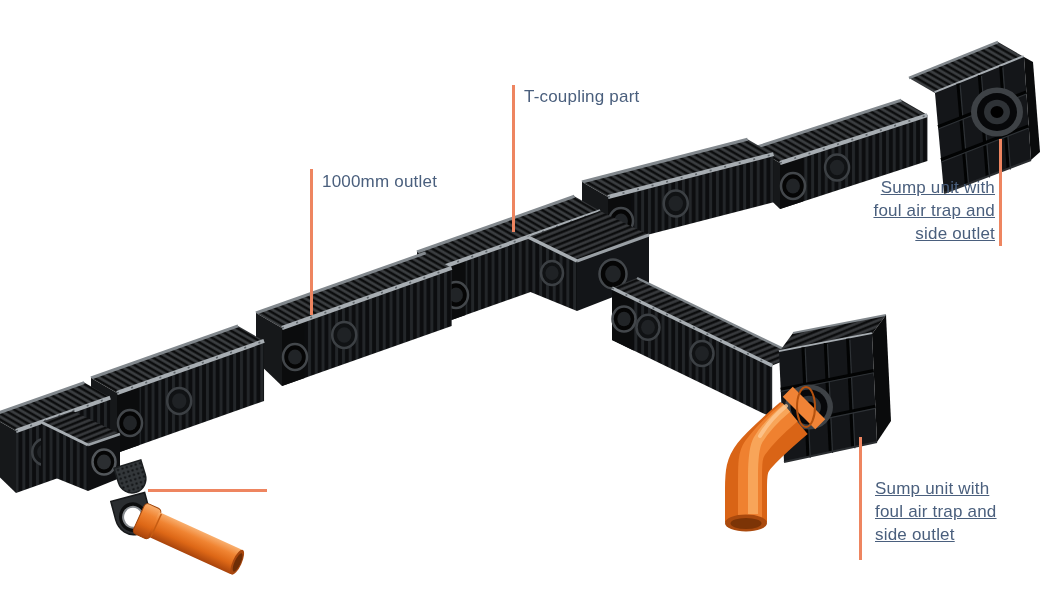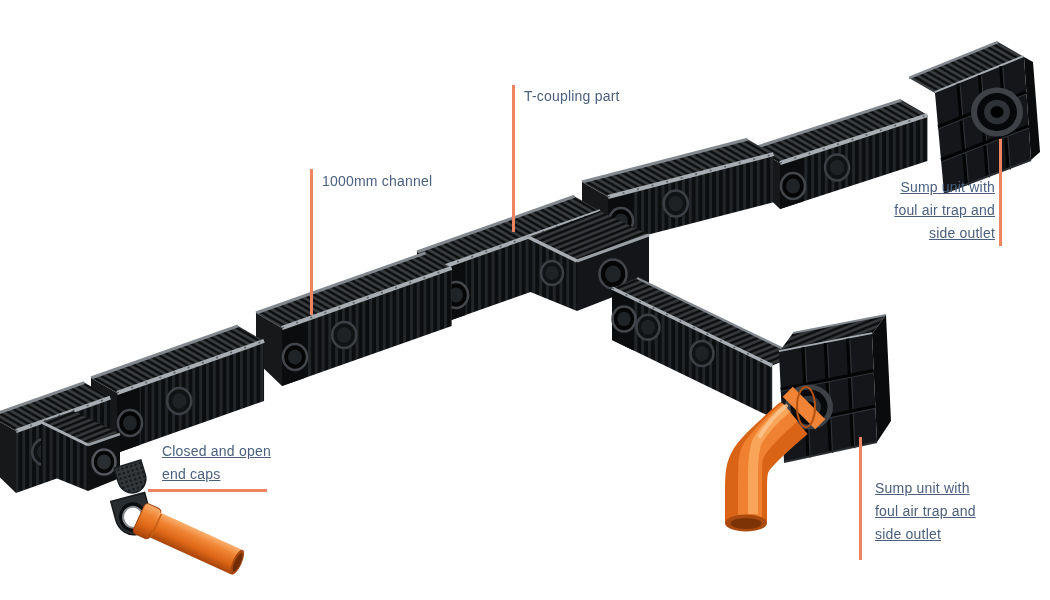--- a/index.html
+++ b/index.html
@@ -1,19 +1,19 @@
 <!DOCTYPE html>
 <html><head>
 <meta charset="utf-8">
 <style>
   html,body{margin:0;padding:0;background:#fff;}
   .stage{position:relative;width:1050px;height:600px;background:#ffffff;overflow:hidden;
          font-family:"Liberation Sans",sans-serif;}
   .stage svg{position:absolute;left:0;top:0;}
-  .label{position:absolute;z-index:3;font-size:14px;line-height:23px;color:#4a5f7d;
+  .label{position:absolute;z-index:3;font-size:17px;line-height:23px;color:#4a5f7d;
          letter-spacing:.2px;white-space:nowrap;}
   .label span{display:block;text-decoration:underline;}
   .leader{position:absolute;z-index:2;background:#ee8560;}
   .leader.v{width:3px;}
   .leader.h{height:3px;}
   #lbl-tcoupling{left:524px;top:85px;}
   #lead-tcoupling{left:512px;top:85px;height:147px;}
   #lbl-channel{left:322px;top:170px;}
   #lead-channel{left:310px;top:169px;height:146px;}
   #lbl-sump-top{right:55px;top:176px;text-align:right;}
@@ -232,31 +232,27 @@
     </svg>
 
   <div class="leader v" id="lead-tcoupling"></div>
   <div class="leader v" id="lead-channel"></div>
   <div class="leader v" id="lead-sump-top"></div>
   <div class="leader v" id="lead-sump-bottom"></div>
   <div class="leader h" id="lead-endcaps"></div>
 
   <div class="label" id="lbl-tcoupling">T-coupling part</div>
 
-  <div class="label" id="lbl-channel">1000mm channel</div>
+  <div class="label" id="lbl-channel">1000mm outlet</div>
 
   <div class="label" id="lbl-sump-top">
     <span>Sump unit with</span>
     <span>foul air trap and</span>
     <span>side outlet</span>
   </div>
 
   <div class="label" id="lbl-sump-bottom">
     <span>Sump unit with</span>
     <span>foul air trap and</span>
     <span>side outlet</span>
   </div>
 
-  <div class="label" id="lbl-endcaps">
-    <span>Closed and open</span>
-    <span>end caps</span>
-  </div>
 </div>
 
 </body></html>

